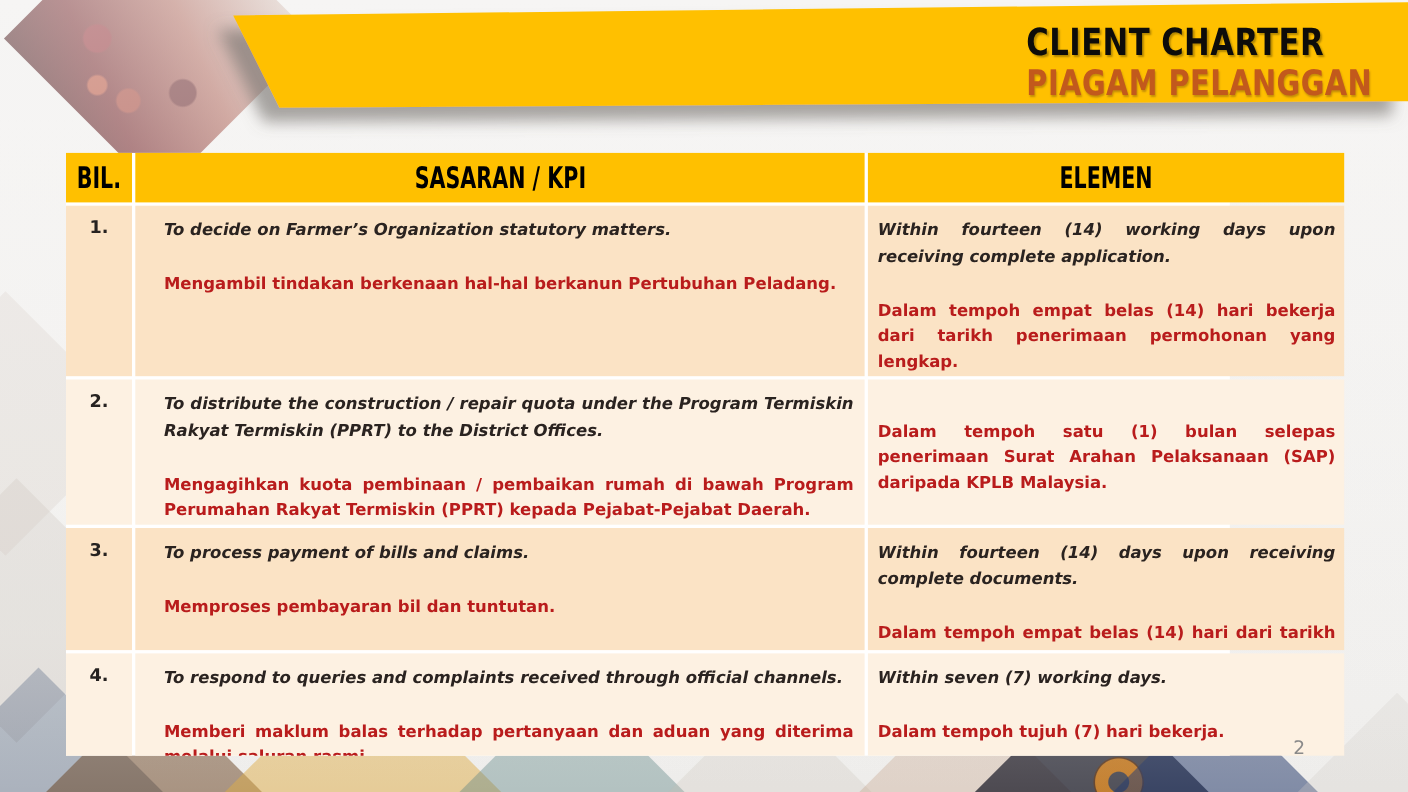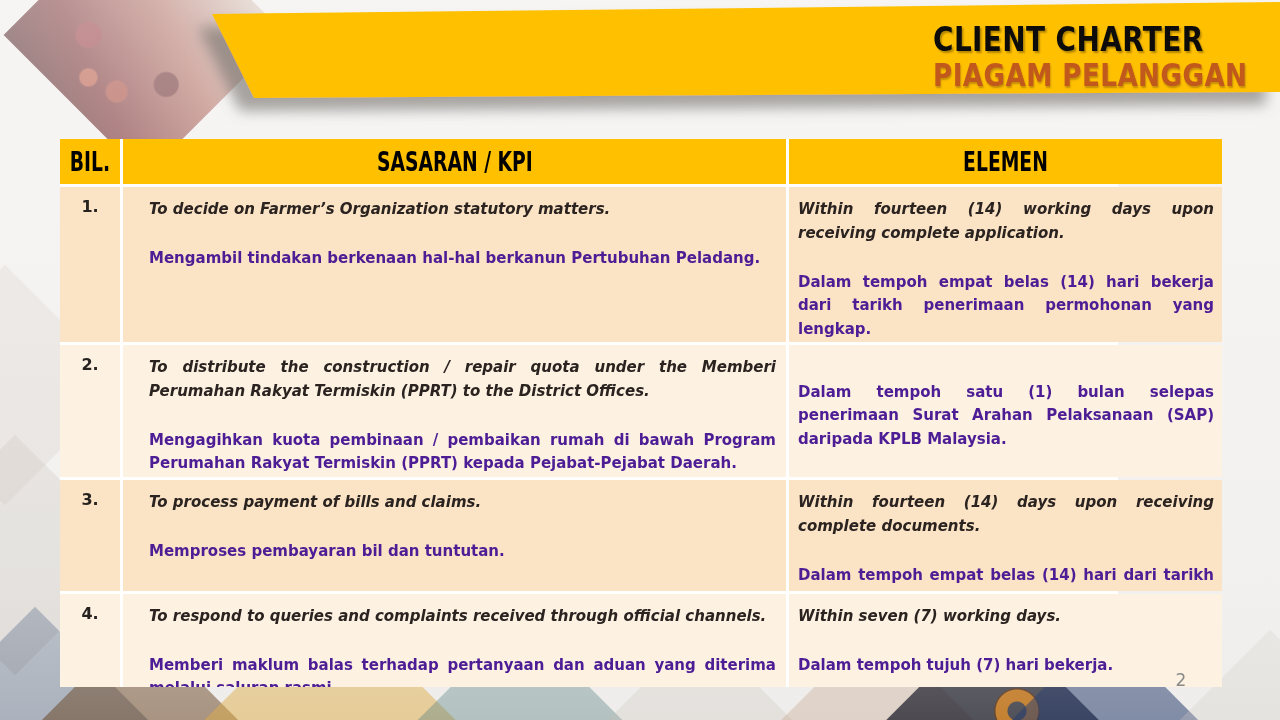--- a/index.html
+++ b/index.html
@@ -60,21 +60,21 @@
   .peach{background:#fbe3c5;}
   .cream{background:#fdf1e2;}
   .bil{padding-top:10px;text-align:center;font-size:16px;font-weight:700;color:#262220;}
   .elemen{padding:10px 10px 8px 26px;}
   .sasaran{padding:10px 8px 8px 9px;}
   p.en{
     margin:0;font-size:15px;font-weight:700;font-style:italic;color:#2a2320;
     line-height:1.6;text-align:justify;
   }
   p.my{
-    margin:26px 0 0 0;font-size:15px;font-weight:700;color:#4c1d95;
+    margin:26px 0 0 0;font-size:15px;font-weight:700;color:#b91c1c;
     line-height:1.55;text-align:justify;
   }
   .page-number{
     position:absolute;left:1166px;top:670px;width:30px;text-align:center;
     font-size:17px;color:#8a8a8a;font-weight:400;
   }
 </style>
 </head>
 <body>
 
@@ -122,21 +122,21 @@
     <p class="en">To decide on Farmer’s Organization statutory matters.</p>
     <p class="my">Mengambil tindakan berkenaan hal-hal berkanun Pertubuhan Peladang.</p>
   </div>
   <div class="cell peach sasaran">
     <p class="en">Within fourteen (14) working days upon receiving complete application.</p>
     <p class="my">Dalam tempoh empat belas (14) hari bekerja dari tarikh penerimaan permohonan yang lengkap.</p>
   </div>
 
   <div class="cell cream bil">2.</div>
   <div class="cell cream elemen">
-    <p class="en">To distribute the construction / repair quota under the Memberi Perumahan Rakyat Termiskin (PPRT) to the District Offices.</p>
+    <p class="en">To distribute the construction / repair quota under the Program Termiskin Rakyat Termiskin (PPRT) to the District Offices.</p>
     <p class="my">Mengagihkan kuota pembinaan / pembaikan rumah di bawah Program Perumahan Rakyat Termiskin (PPRT) kepada Pejabat-Pejabat Daerah.</p>
   </div>
   <div class="cell cream sasaran">
     <p class="my">Dalam tempoh satu (1) bulan selepas penerimaan Surat Arahan Pelaksanaan (SAP) daripada KPLB Malaysia.</p>
   </div>
 
   <div class="cell peach bil">3.</div>
   <div class="cell peach elemen">
     <p class="en">To process payment of bills and claims.</p>
     <p class="my">Memproses pembayaran bil dan tuntutan.</p>

